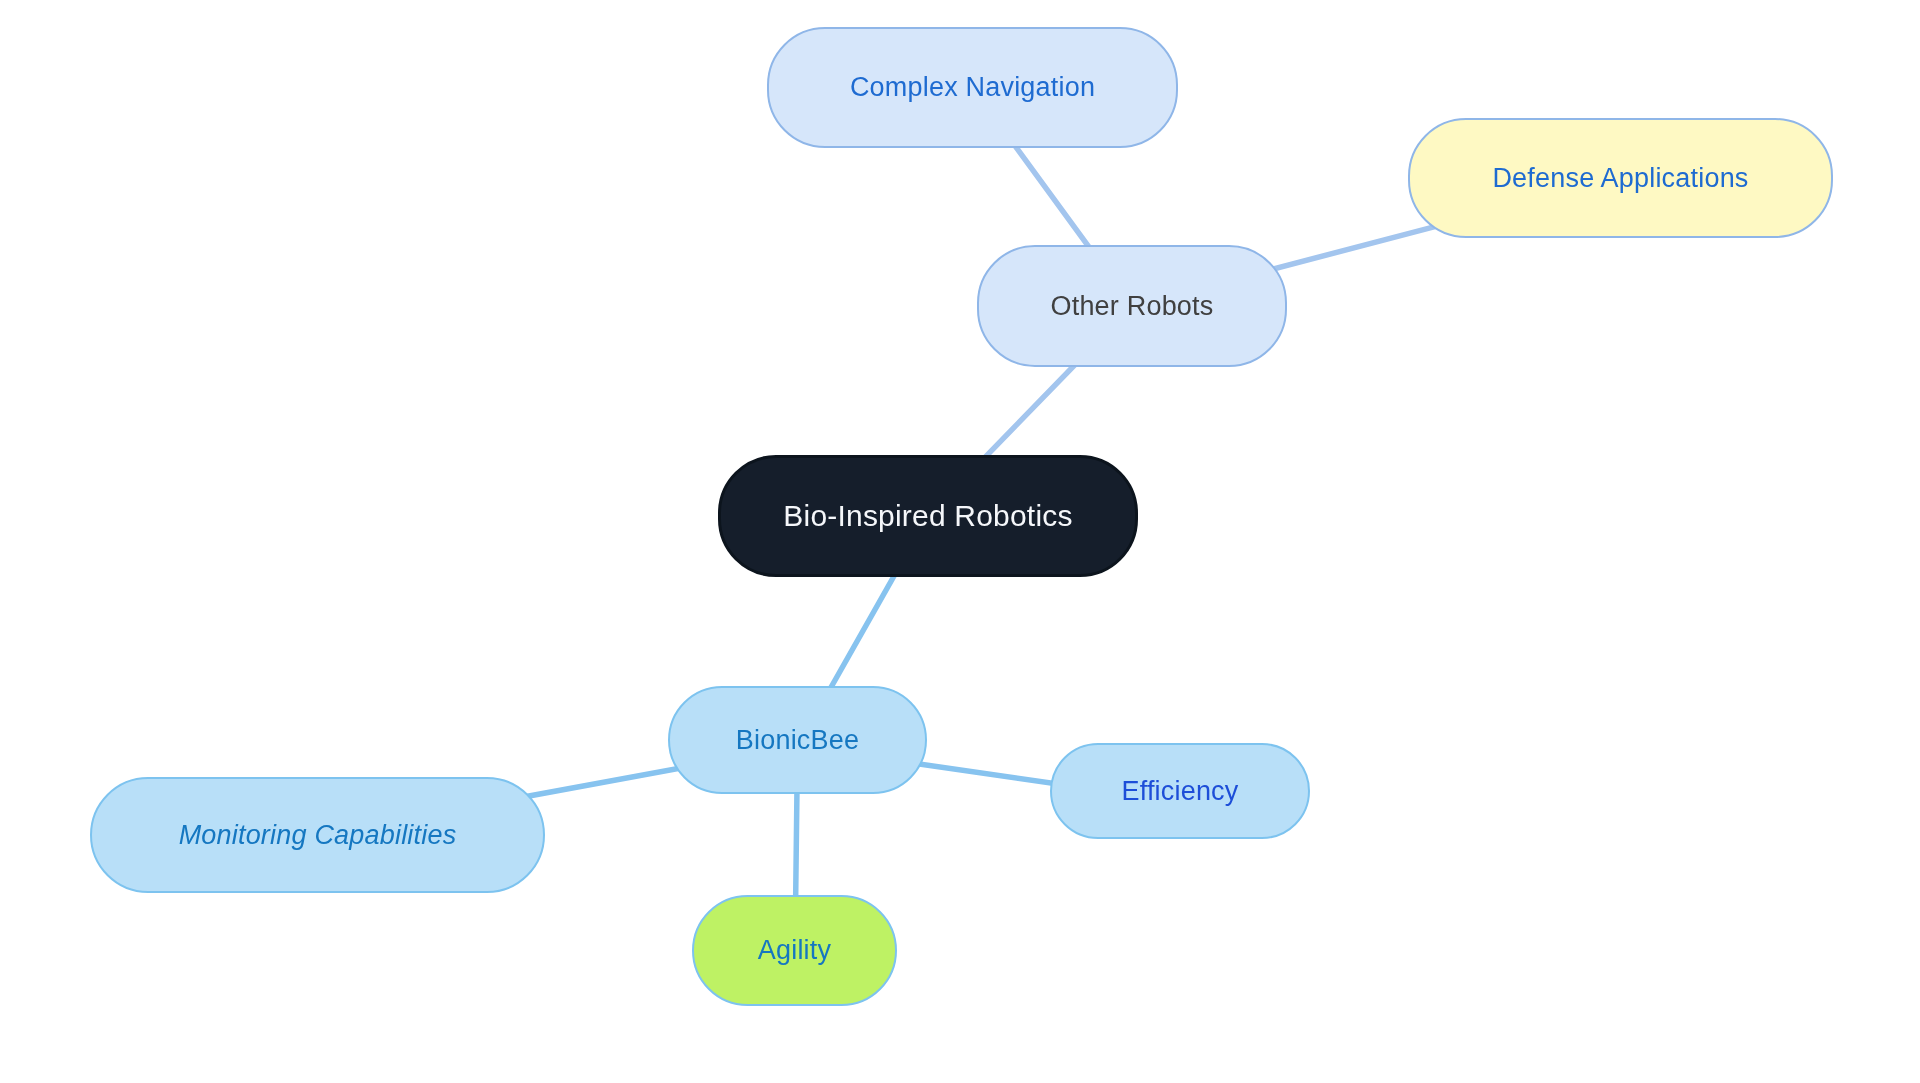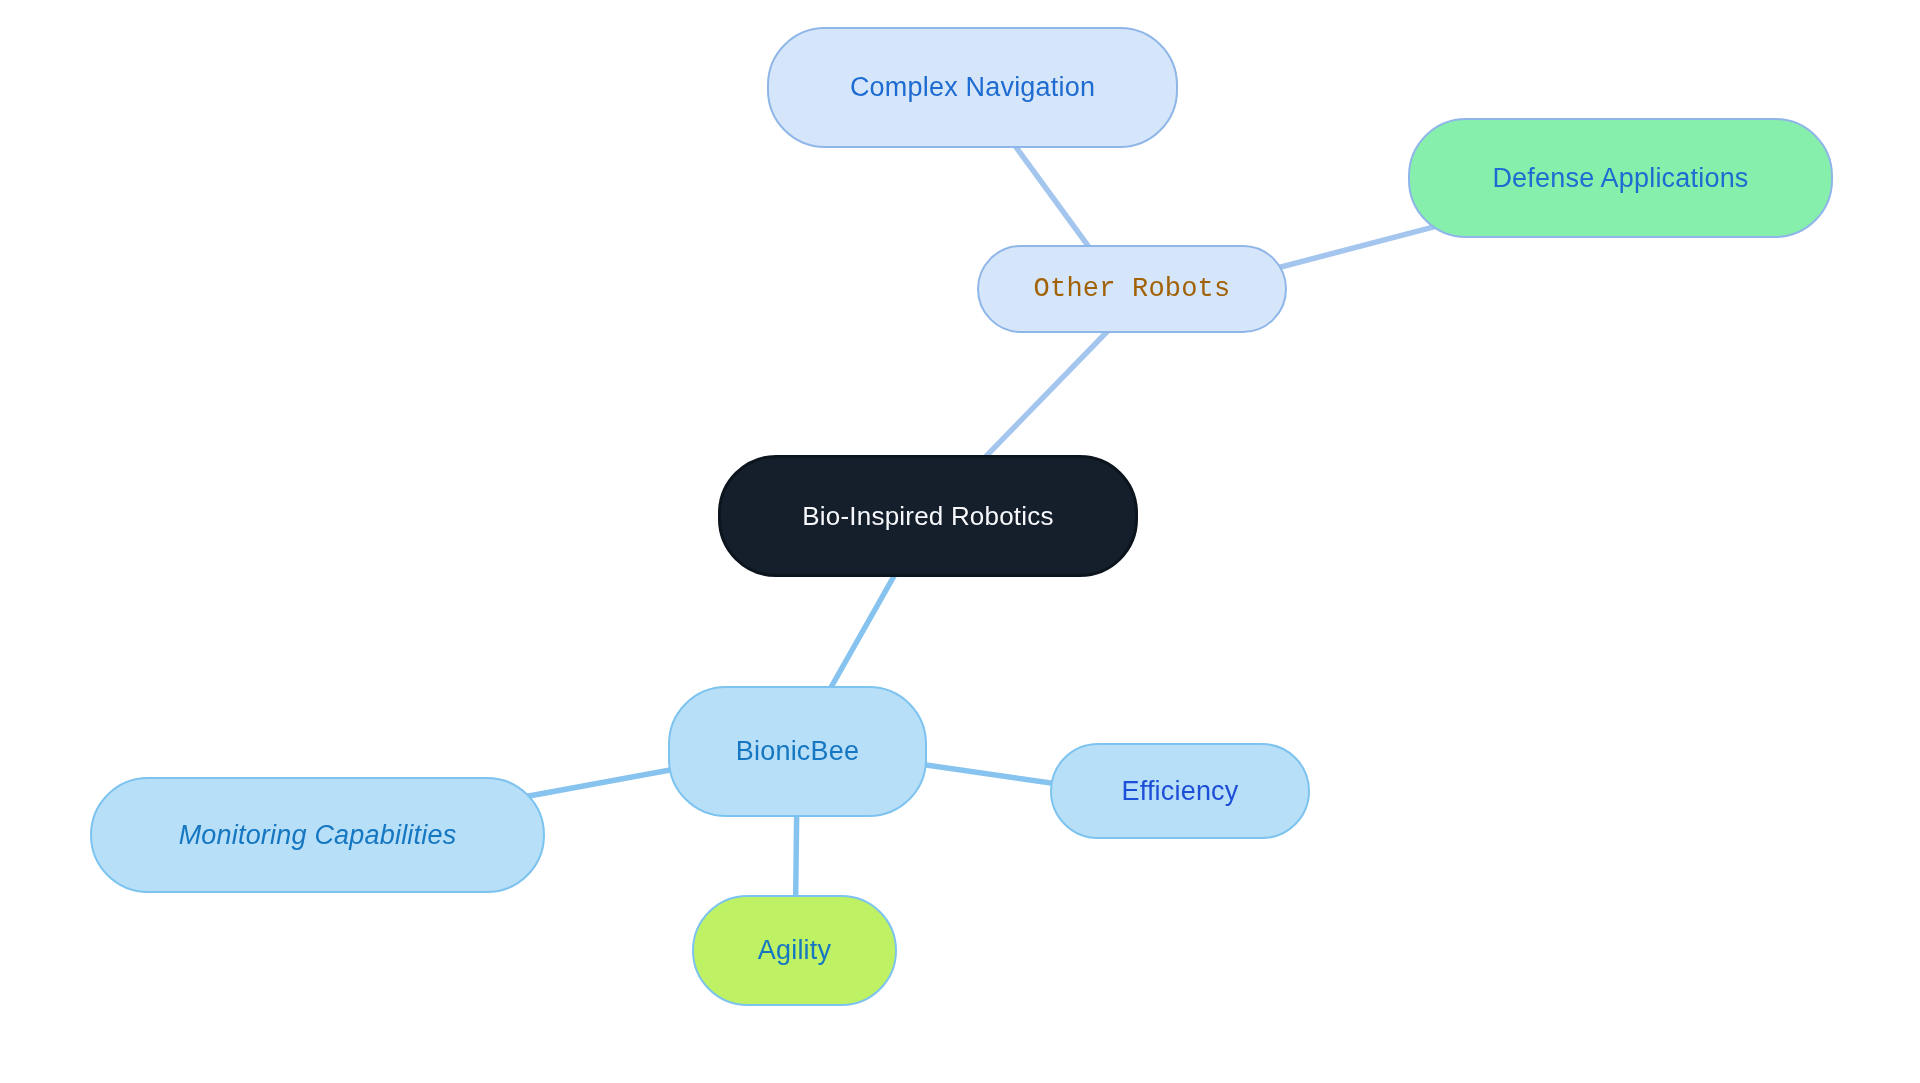--- a/index.html
+++ b/index.html
@@ -30,39 +30,39 @@
     justify-content: center;
     border-radius: 58px;
     font-size: 27px;
     font-weight: 500;
     letter-spacing: 0.2px;
     white-space: nowrap;
     cursor: pointer;
     user-select: none;
   }
   .node.root {
-    font-size: 26px;
+    font-size: 30px;
   }
 </style>
 </head>
 <body>
 
 <div id="stage">
   <svg id="edge-layer" xmlns="http://www.w3.org/2000/svg">
       <line x1="928" y1="516" x2="1132" y2="306" stroke="#a3c5ee" stroke-width="5.5" stroke-linecap="round"></line>
       <line x1="1132" y1="306" x2="972.5" y2="87.5" stroke="#a3c5ee" stroke-width="5.5" stroke-linecap="round"></line>
       <line x1="1132" y1="306" x2="1620.5" y2="178" stroke="#a3c5ee" stroke-width="5.5" stroke-linecap="round"></line>
       <line x1="928" y1="516" x2="797.5" y2="746.5" stroke="#87c3ef" stroke-width="5.5" stroke-linecap="round"></line>
       <line x1="797.5" y1="746.5" x2="317.5" y2="835" stroke="#87c3ef" stroke-width="5.5" stroke-linecap="round"></line>
       <line x1="797.5" y1="746.5" x2="1180" y2="801.5" stroke="#87c3ef" stroke-width="5.5" stroke-linecap="round"></line>
       <line x1="797.5" y1="746.5" x2="794.5" y2="993" stroke="#87c3ef" stroke-width="5.5" stroke-linecap="round"></line>
     </svg>
   <div id="node-layer">
       <div class="node root" style="left: 718px; top: 455px; width: 420px; height: 122px; background: rgb(21, 30, 43); border: 3px solid rgb(12, 20, 29); color: rgb(245, 247, 250);">Bio-Inspired Robotics</div>
-      <div class="node" style="left: 977px; top: 245px; width: 310px; height: 88px; background: rgb(214, 230, 250); border: 2px solid rgb(143, 182, 232); color: #a16207; font-family: Liberation Mono, monospace;">Other Robots</div>
+      <div class="node" style="left: 977px; top: 245px; width: 310px; height: 122px; background: rgb(214, 230, 250); border: 2px solid rgb(143, 182, 232); color: #404040;">Other Robots</div>
       <div class="node" style="left: 767px; top: 27px; width: 411px; height: 121px; background: rgb(214, 230, 250); border: 2px solid rgb(143, 182, 232); color: rgb(30, 107, 209);">Complex Navigation</div>
-      <div class="node" style="left: 1408px; top: 118px; width: 425px; height: 120px; background: #86efac; border: 2px solid rgb(143, 182, 232); color: rgb(30, 107, 209);">Defense Applications</div>
-      <div class="node" style="left: 668px; top: 686px; width: 259px; height: 131px; background: rgb(184, 223, 248); border: 2px solid rgb(125, 195, 239); color: rgb(21, 119, 193);">BionicBee</div>
+      <div class="node" style="left: 1408px; top: 118px; width: 425px; height: 120px; background: #fef9c3; border: 2px solid rgb(143, 182, 232); color: rgb(30, 107, 209);">Defense Applications</div>
+      <div class="node" style="left: 668px; top: 686px; width: 259px; height: 108px; background: rgb(184, 223, 248); border: 2px solid rgb(125, 195, 239); color: rgb(21, 119, 193);">BionicBee</div>
       <div class="node" style="left: 90px; top: 777px; width: 455px; height: 116px; background: rgb(184, 223, 248); border: 2px solid rgb(125, 195, 239); color: rgb(21, 119, 193); font-style: italic;">Monitoring Capabilities</div>
       <div class="node" style="left: 1050px; top: 743px; width: 260px; height: 96px; background: rgb(184, 223, 248); border: 2px solid rgb(125, 195, 239); color: #1d4ed8;">Efficiency</div>
       <div class="node" style="left: 692px; top: 895px; width: 205px; height: 111px; background: #bef264; border: 2px solid rgb(125, 195, 239); color: rgb(21, 119, 193);">Agility</div>
     </div>
 </div>
 
 </body></html>

